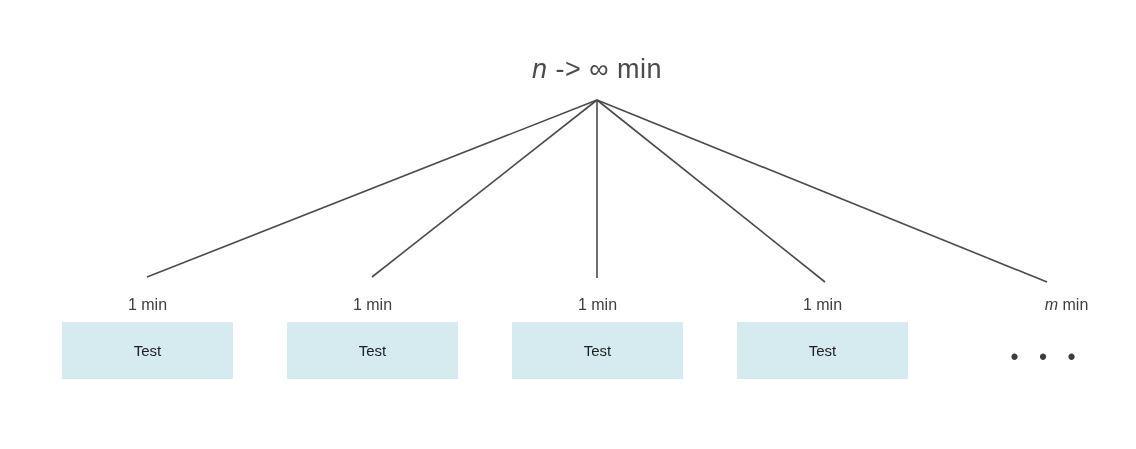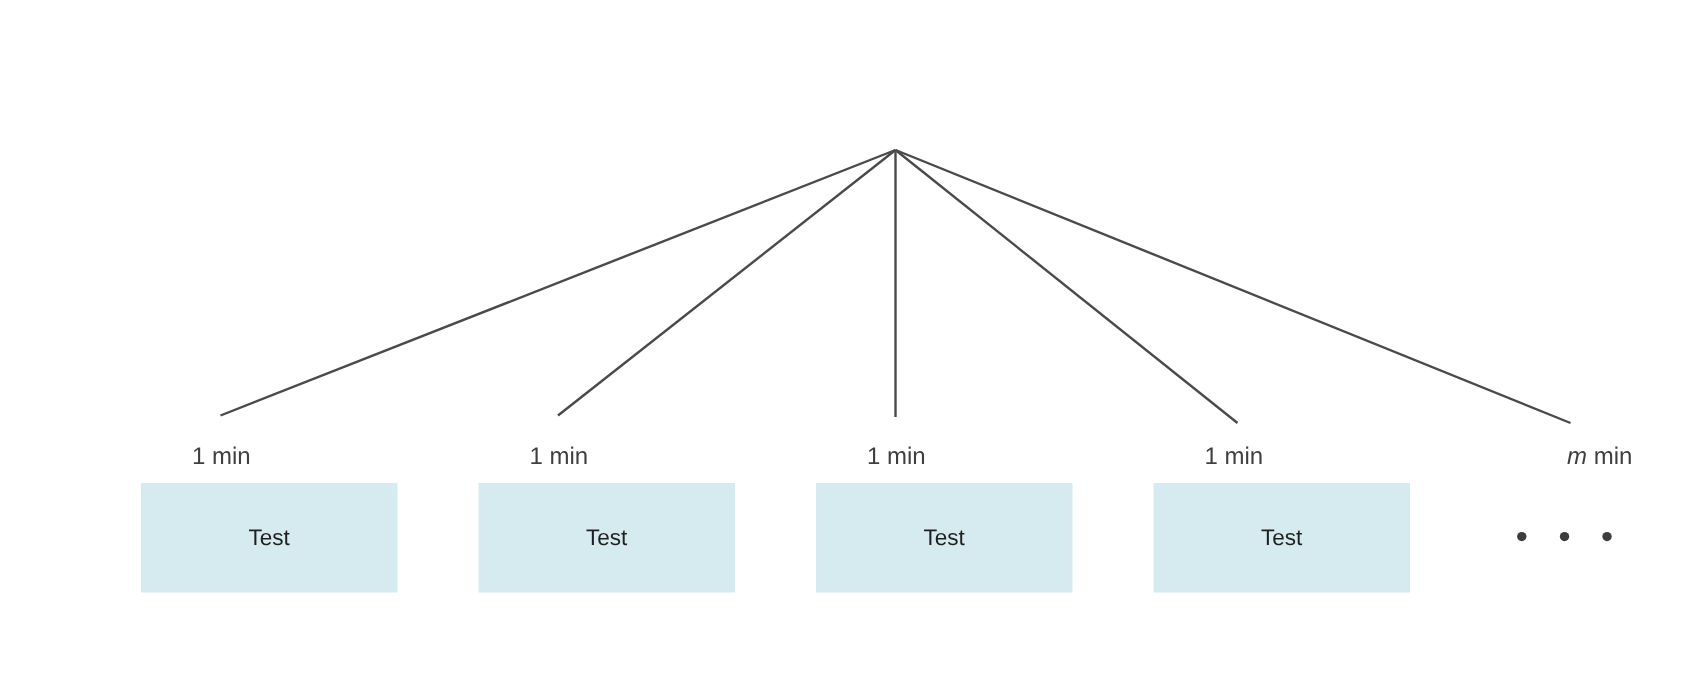--- a/index.html
+++ b/index.html
@@ -41,45 +41,47 @@
     text-align: center;
     font-size: 16px;
     color: #3f3f3f;
     white-space: nowrap;
   }
   .duration .var { font-style: italic; }
   .test-box {
     position: absolute;
     top: 322px;
     width: 171px;
-    height: 73px;
+    height: 57px;
     background: #d6ebef;
     display: flex;
     align-items: center;
     justify-content: center;
     font-size: 15px;
     color: #1f1f1f;
-    margin-left: 32px;
   }
   .ellipsis {
     position: absolute;
     top: 344px;
     width: 171px;
     text-align: center;
     font-size: 23px;
     color: #3d3d3d;
     letter-spacing: 7px;
     white-space: nowrap;
   }
 </style>
 </head>
 <body>
 
 <div class="canvas">
 
+  <div class="root-label">
+    <span class="var">n</span><span> -&gt; ∞ min</span>
+  </div>
 
   <svg class="lines" viewBox="0 0 1136 449" xmlns="http://www.w3.org/2000/svg">
     <line x1="597" y1="100" x2="147" y2="277" stroke="#4a4a4a" stroke-width="1.6"></line>
     <line x1="597" y1="100" x2="372" y2="277" stroke="#4a4a4a" stroke-width="1.6"></line>
     <line x1="597" y1="100" x2="597" y2="278" stroke="#4a4a4a" stroke-width="1.6"></line>
     <line x1="597" y1="100" x2="825" y2="282" stroke="#4a4a4a" stroke-width="1.6"></line>
     <line x1="597" y1="100" x2="1047" y2="282" stroke="#4a4a4a" stroke-width="1.6"></line>
   </svg>
 
   <div class="branch">

